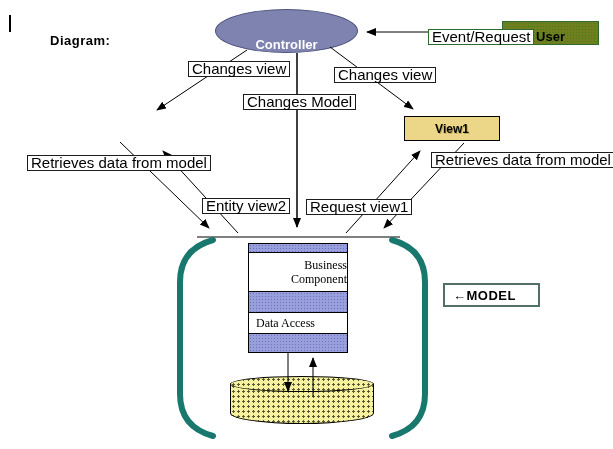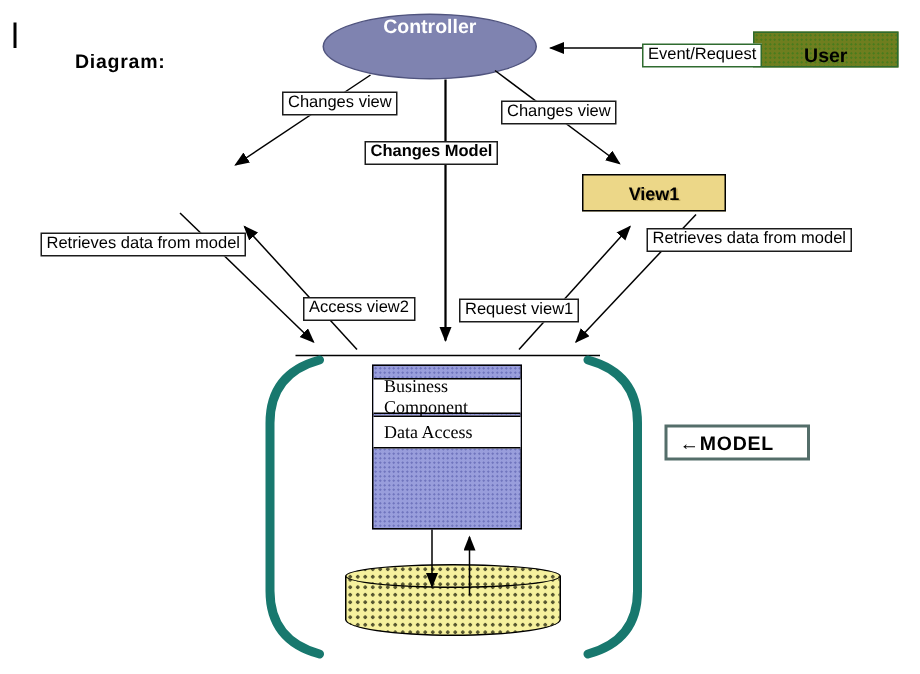--- a/index.html
+++ b/index.html
@@ -8,21 +8,21 @@
     font-family:"Liberation Sans", sans-serif;color:#000;
   }
   .abs{position:absolute;box-sizing:border-box;}
   
   #cursor-bar{left:9px;top:15px;width:2px;height:17px;background:#000;}
   #doc-label{left:10px;top:33px;font-size:13px;font-weight:bold;letter-spacing:.5px;padding-left:40px;}
   
   #controller{
     left:215px;top:9px;width:143px;height:44px;border-radius:50%;
     background:#7f83b0;border:1px solid #50547e;
-    display:flex;align-items:flex-start;justify-content:center;
+    display:flex;align-items:flex-end;justify-content:center;
     color:#fff;font-weight:bold;font-size:13px;z-index:1;
   }
   
   #user{
     left:502px;top:21px;width:97px;height:24px;
     background:#6f7e1f;
     background-image:radial-gradient(#477c1d 30%, rgba(0,0,0,0) 34%);
     background-size:3px 3px;
     border:1px solid #2e6b2e;
     display:flex;align-items:flex-end;justify-content:center;
@@ -32,57 +32,57 @@
   #view2{
     left:99px;top:114px;width:97px;height:27px;
     background:#f4efae;
     background-image:radial-gradient(#b0a887 25%, rgba(0,0,0,0) 30%);
     background-size:5px 5px;
     border:1px solid #000;z-index:1;
     display:flex;align-items:center;justify-content:center;
     font-weight:bold;font-size:12px;text-shadow:1px 1px 0 #b9b390;
   }
   #view1{
-    left:388px;top:116px;width:96px;height:25px;
+    left:404px;top:116px;width:96px;height:25px;
     background:#ecd788;border:1px solid #000;z-index:1;
     display:flex;align-items:center;justify-content:center;
     font-weight:bold;font-size:12px;text-shadow:1px 1px 0 #c2ab5e;
   }
   
   #stack{left:248px;top:243px;width:100px;height:110px;border:1px solid #000;
     background:#999edc;
     background-image:radial-gradient(#6d72bc 30%, rgba(0,0,0,0) 34%);
     background-size:3px 3px;z-index:1;}
   .stack-row{
     box-sizing:border-box;width:100%;background:#fff;border-top:1px solid #000;border-bottom:1px solid #000;
     font-family:"Liberation Serif", serif;font-size:12px;line-height:14px;
     display:flex;align-items:center;padding-left:7px;
   }
   #row-entity{margin-top:7px;height:22px;}
-  #row-component{margin-top:8px;height:24px;}
-  #row-access{margin-top:1px;height:22px;}
+  #row-component{margin-top:8px;height:40px;text-align:right;}
+  #row-access{margin-top:20px;height:22px;}
   
   .cyl{
     background:#f6f19e;
     background-image:radial-gradient(#55552f 28%, rgba(0,0,0,0) 34%);
     background-size:5px 5px;
     border:1px solid #000;
   }
   #cyl-body{left:230px;top:384px;width:144px;height:40px;border-top:none;
     border-radius:0 0 72px 72px / 0 0 11px 11px;z-index:1;}
   #cyl-top{left:230px;top:376px;width:144px;height:16px;border-radius:50%;z-index:2;}
   
   .edge-label{
-    background:#fff;border:1px solid #1c1c1c;font-size:11px;line-height:13px;
+    background:#fff;border:1px solid #1c1c1c;font-size:15px;line-height:13px;
     padding:0 3px 1px 3px;white-space:nowrap;z-index:4;text-align:center;
   }
   #lbl-event{left:428px;top:29px;border-color:#2f6b2f;}
   #lbl-changes-view-l{left:188px;top:61px;}
   #lbl-changes-view-r{left:334px;top:67px;}
-  #lbl-changes-model{left:243px;top:94px;font-weight:bold;}
+  #lbl-changes-model{left:243px;top:94px;}
   #lbl-retrieves-l{left:27px;top:155px;}
   #lbl-retrieves-r{left:431px;top:152px;}
   #lbl-updates-v2{left:202px;top:198px;}
   #lbl-updates-v1{left:306px;top:199px;}
   
   #model-tag{
     left:443px;top:283px;width:97px;height:24px;border:2px solid #546e6a;background:#fff;
     display:flex;align-items:center;padding-left:8px;
     font-weight:bold;font-size:13px;z-index:4;letter-spacing:.5px;
   }
@@ -145,20 +145,20 @@
       <path d="M392,240 Q425,249 425,282 L425,394 Q425,427 392,436"></path>
     </g>
   </svg>
 
   <div class="abs edge-label" id="lbl-event">Event/Request</div>
   <div class="abs edge-label" id="lbl-changes-view-l">Changes view</div>
   <div class="abs edge-label" id="lbl-changes-view-r">Changes view</div>
   <div class="abs edge-label" id="lbl-changes-model">Changes Model</div>
   <div class="abs edge-label" id="lbl-retrieves-l">Retrieves data from model</div>
   <div class="abs edge-label" id="lbl-retrieves-r">Retrieves data from model</div>
-  <div class="abs edge-label" id="lbl-updates-v2">Access view2</div>
+  <div class="abs edge-label" id="lbl-updates-v2">Entity view2</div>
   <div class="abs edge-label" id="lbl-updates-v1">Request view1</div>
 
   <div class="abs" id="model-tag">
     <span>←MODEL</span>
   </div>
 
 </div>
 
 </body></html>

